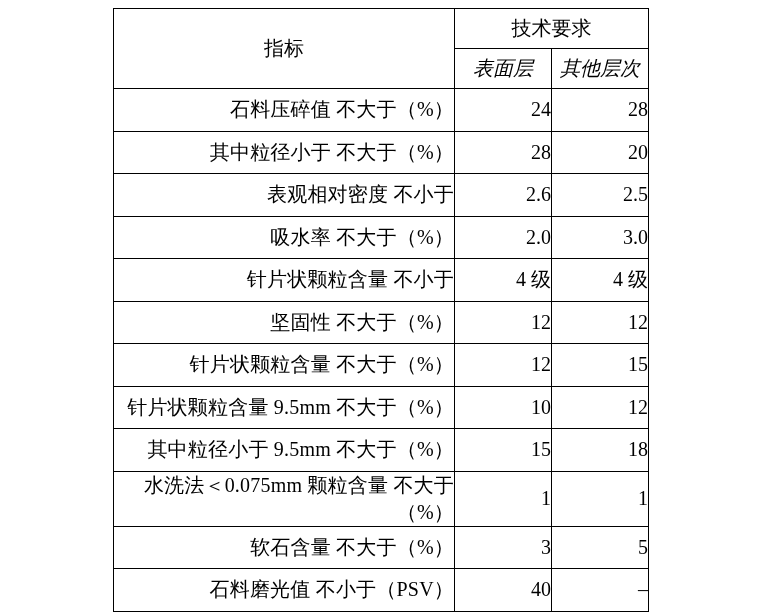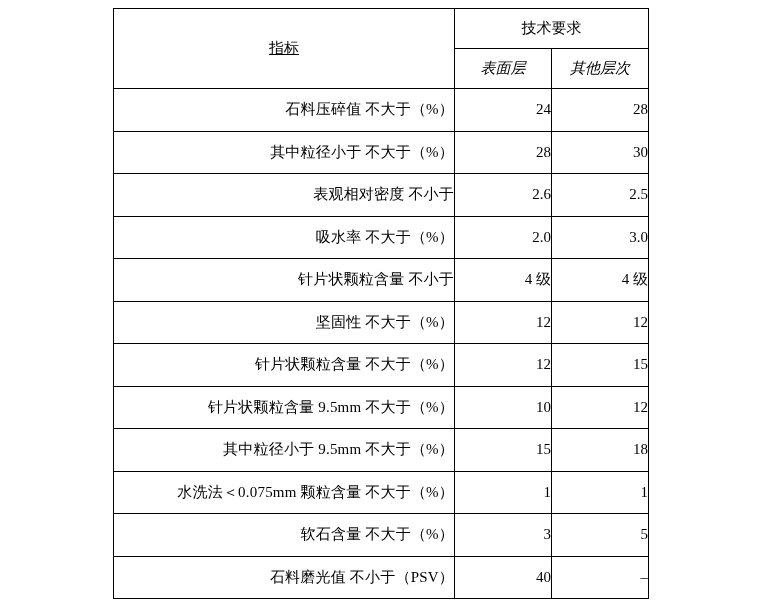--- a/index.html
+++ b/index.html
@@ -29,31 +29,30 @@
   table.spec {
     border-collapse: collapse;
     width: 535px;
     table-layout: fixed;
   }
   table.spec td, table.spec th {
     border: 1px solid #000000;
     text-align: center;
     vertical-align: middle;
     font-weight: normal;
-    font-size: 15px;
+    font-size: 20px;
     padding: 0;
   }
   .col-index { width: 341px; }
   .col-surface { width: 97px; }
   .col-other { width: 97px; }
 
   .hdr-index {
     height: 78px;
     font-size: 15.5px;
-    text-decoration: underline;
   }
   .hdr-tech {
     height: 39px;
     font-size: 15.5px;
   }
   .hdr-sub {
     height: 39px;
     font-size: 15.5px;
     font-style: italic;
   }
@@ -91,21 +90,21 @@
         </tr>
 
         <tr class="data-row">
           <td class="cell-label">石料压碎值  不大于（%）</td>
           <td class="cell-val">24</td>
           <td class="cell-val">28</td>
         </tr>
         <tr class="data-row">
           <td class="cell-label">其中粒径小于  不大于（%）</td>
           <td class="cell-val">28</td>
-          <td class="cell-val">30</td>
+          <td class="cell-val">20</td>
         </tr>
         <tr class="data-row">
           <td class="cell-label">表观相对密度  不小于</td>
           <td class="cell-val">2.6</td>
           <td class="cell-val">2.5</td>
         </tr>
         <tr class="data-row">
           <td class="cell-label">吸水率  不大于（%）</td>
           <td class="cell-val">2.0</td>
           <td class="cell-val">3.0</td>

